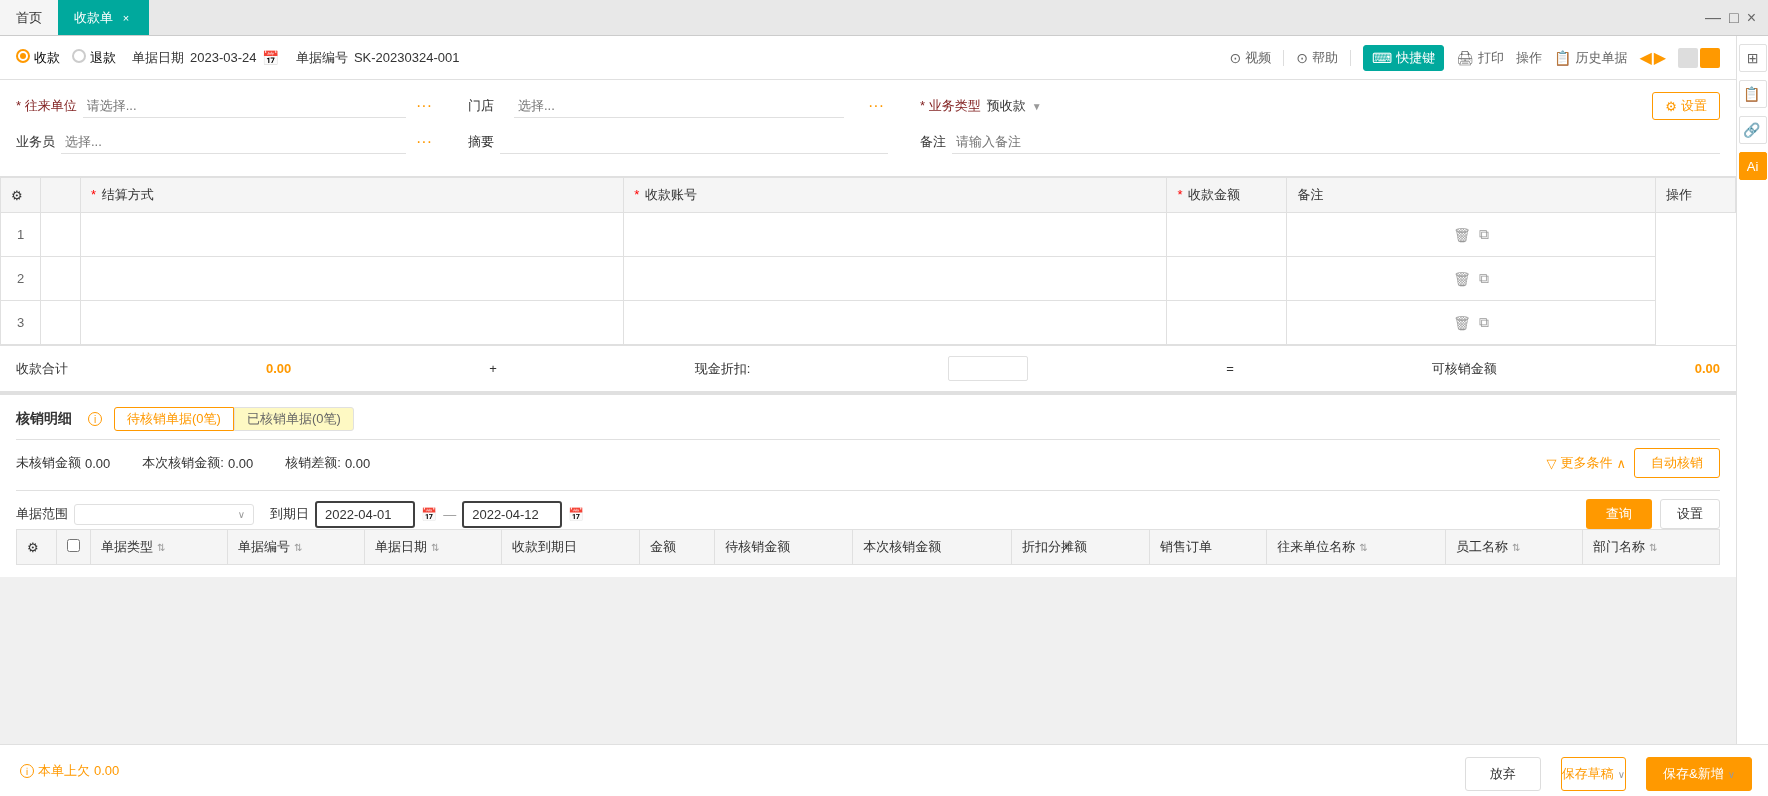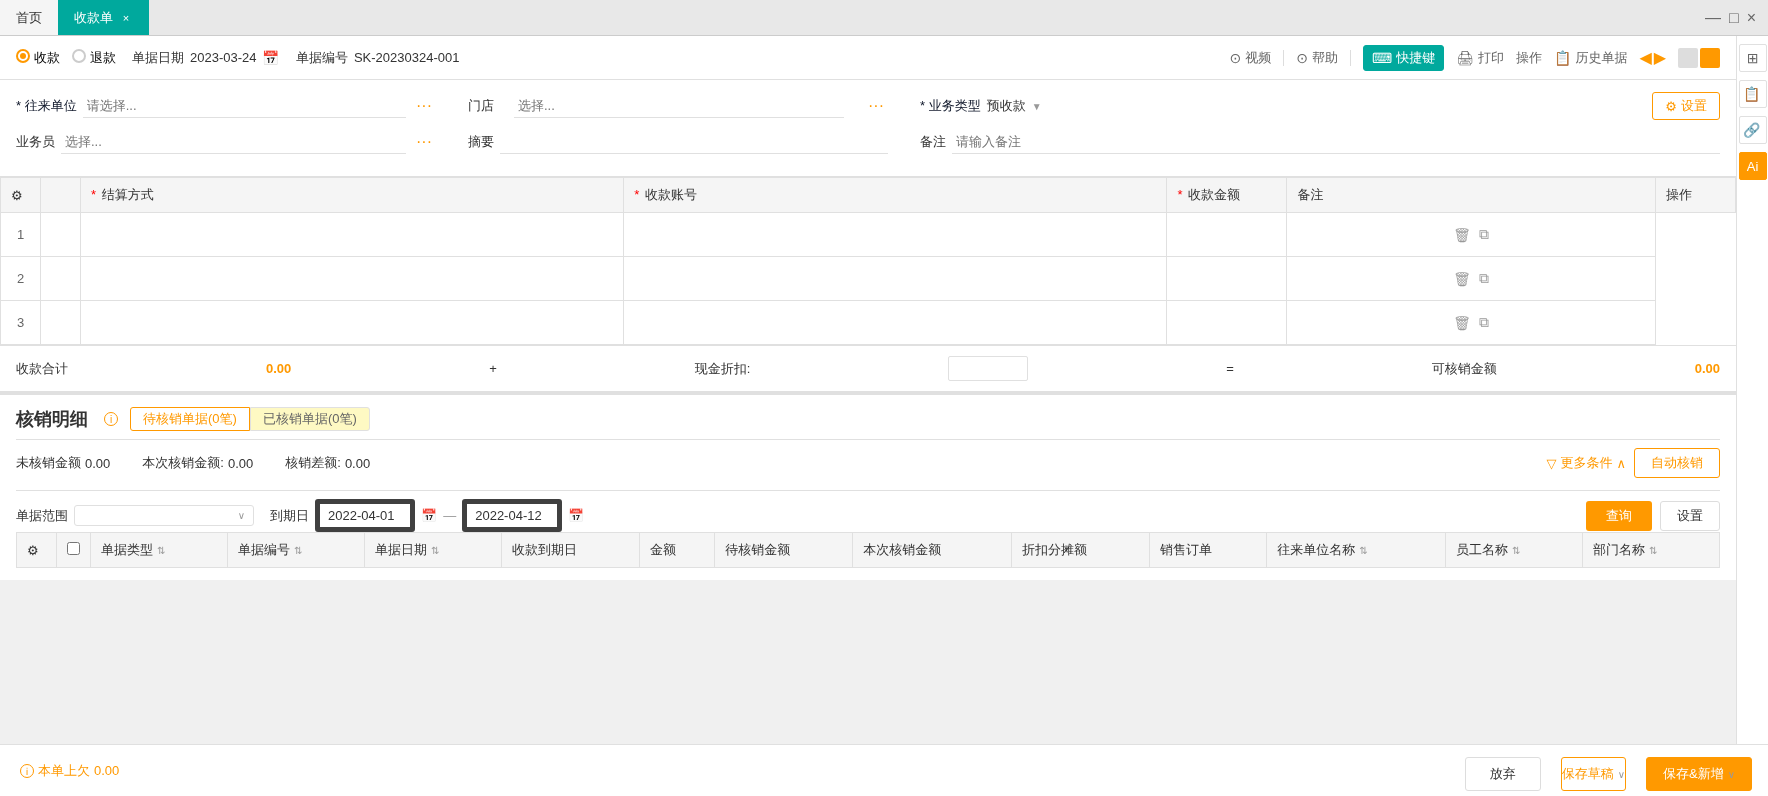--- a/index.html
+++ b/index.html
@@ -55,21 +55,21 @@
     }
     .toolbar-btn.active { background: #00a99d; color: #fff; border-color: #00a99d; }
     .toolbar-divider { width: 1px; height: 16px; background: #ddd; }
 
     
     .form-area {
       background: #fff; padding: 12px 16px; border-bottom: 1px solid #e0e0e0;
     }
     .form-row { display: flex; align-items: center; gap: 0; margin-bottom: 10px; }
     .form-field { display: flex; align-items: center; gap: 6px; flex: 1; }
-    .form-field-label { color: #0f172a; white-space: nowrap; font-size: 13px; }
+    .form-field-label { color: #7f1d1d; white-space: nowrap; font-size: 13px; }
     .form-field-label.optional { color: #333; }
     .form-input {
       flex: 1; border: none; border-bottom: 1px solid #e0e0e0; outline: none;
       padding: 4px 4px; color: #999; font-size: 13px; min-width: 0;
     }
     .form-dots { color: #f90; cursor: pointer; padding: 0 4px; font-size: 16px; }
     .form-select-value { color: #333; }
     .settings-btn {
       padding: 4px 12px; background: #fff; border: 1px solid #f90; color: #f90;
       border-radius: 3px; cursor: pointer; display: flex; align-items: center; gap: 4px; font-size: 13px;
@@ -99,21 +99,21 @@
     }
     .table-footer-value { color: #f90; font-weight: bold; }
     .table-footer-input {
       width: 80px; border: 1px solid #e0e0e0; padding: 4px; outline: none;
       border-radius: 2px; font-size: 13px;
     }
 
     
     .verify-area { background: #fff; padding: 12px 16px; }
     .verify-header { display: flex; align-items: center; gap: 12px; margin-bottom: 8px; }
-    .verify-title { font-size: 18px; font-weight: bold; color: #333; }
+    .verify-title { font-size: 14px; font-weight: bold; color: #333; }
     .verify-tabs { display: flex; gap: 0; }
     .verify-tab {
       padding: 2px 12px; border: 1px solid #e0e0e0; cursor: pointer;
       background: #fef9c3; color: #666; font-size: 12px;
     }
     .verify-tab:first-child { border-radius: 3px 0 0 3px; }
     .verify-tab:last-child { border-radius: 0 3px 3px 0; }
     .verify-tab.active { background: #fff; color: #f90; border-color: #f90; }
     .verify-info { display: flex; gap: 12px; }
     .info-item { display: flex; align-items: center; gap: 4px; margin-right: 20px; color: #666; font-size: 13px; }
@@ -136,21 +136,21 @@
       border-top: 1px solid #e0e0e0; margin-top: 4px;
     }
     .search-field { display: flex; align-items: center; gap: 6px; }
     .search-label { color: #333; white-space: nowrap; }
     .search-select {
       padding: 4px 8px; border: 1px solid #e0e0e0; border-radius: 3px;
       background: #fff; min-width: 180px; cursor: pointer; display: flex;
       align-items: center; justify-content: space-between; font-size: 13px; color: #333;
     }
     .search-date {
-      padding: 4px 8px; border: 5px solid #404040; border-radius: 3px;
+      padding: 4px 8px; border: 2px solid #404040; border-radius: 3px;
       background: #fff; min-width: 100px; font-size: 13px; color: #333; cursor: pointer;
     }
     .date-separator { color: #999; }
     .search-right { margin-left: auto; display: flex; gap: 8px; }
     .query-btn {
       padding: 5px 20px; background: #f90; color: #fff; border: none;
       border-radius: 3px; cursor: pointer; font-size: 13px;
     }
     .setting-btn {
       padding: 5px 16px; background: #fff; border: 1px solid #ddd; color: #333;

